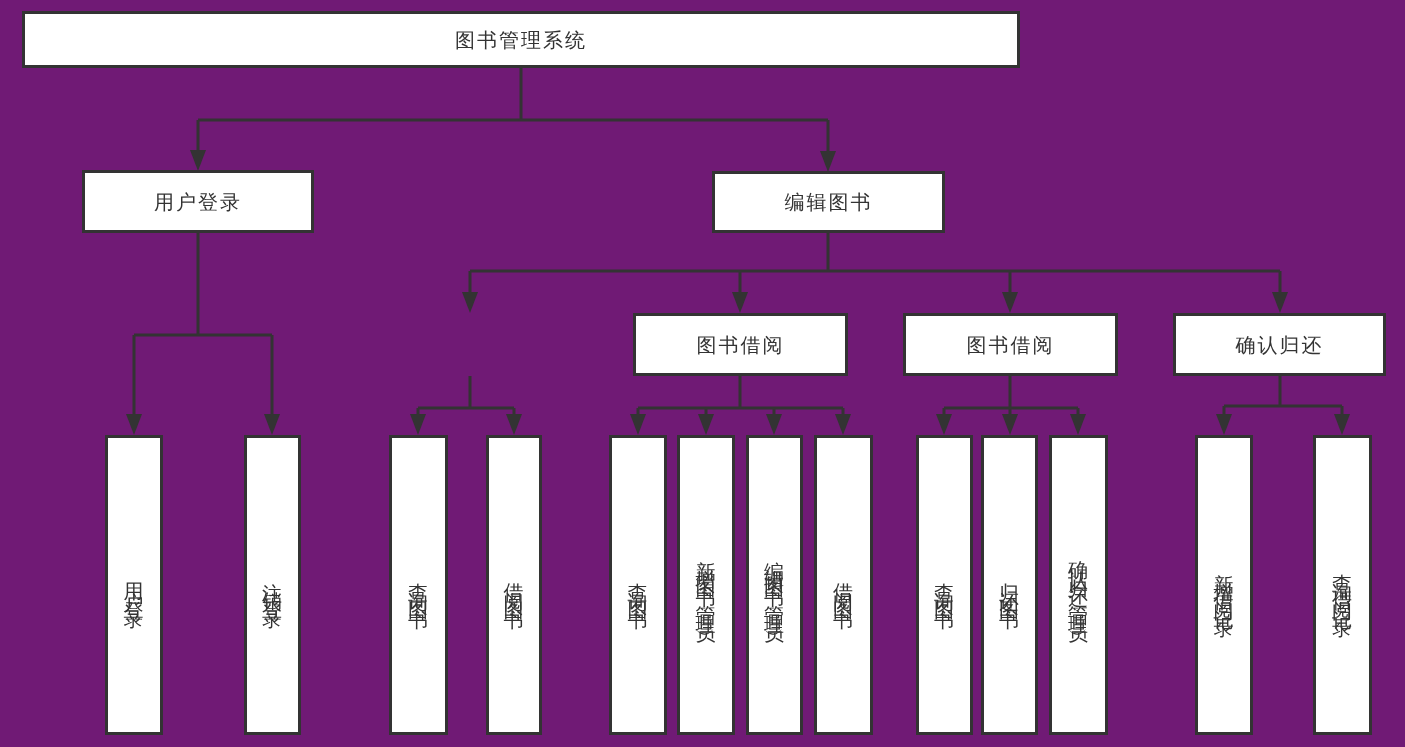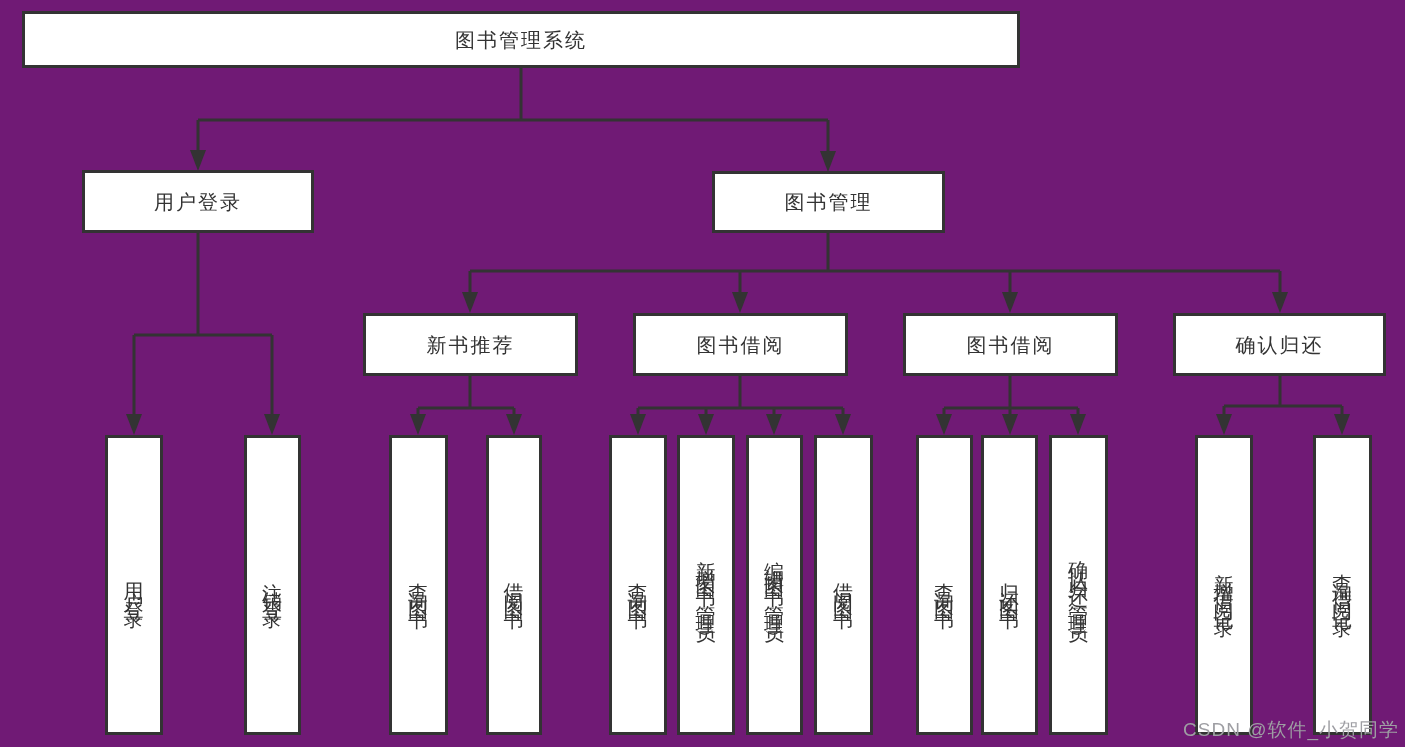--- a/index.html
+++ b/index.html
@@ -65,23 +65,22 @@
       <polygon points="1002,414 1018,414 1010,435"></polygon>
       <polygon points="1070,414 1086,414 1078,435"></polygon>
       <polygon points="1216,414 1232,414 1224,435"></polygon>
       <polygon points="1334,414 1350,414 1342,435"></polygon>
     </g>
   </svg>
 
   <div class="node node-h" style="left:22px;top:11px;width:998px;height:57px;">图书管理系统</div>
 
   <div class="node node-h" style="left:82px;top:170px;width:232px;height:63px;">用户登录</div>
-  <div class="node node-h" style="left:712px;top:171px;width:233px;height:62px;">图书管理</div>
+  <div class="node node-h" style="left:712px;top:171px;width:233px;height:62px;">编辑图书</div>
 
-  <div class="node node-h" style="left:363px;top:313px;width:215px;height:63px;">新书推荐</div>
   <div class="node node-h" style="left:633px;top:313px;width:215px;height:63px;">图书借阅</div>
   <div class="node node-h" style="left:903px;top:313px;width:215px;height:63px;">图书借阅</div>
   <div class="node node-h" style="left:1173px;top:313px;width:213px;height:63px;">确认归还</div>
 
   <div class="node node-v" style="left:105px;top:435px;width:58px;height:300px;">
     <span>用户登录</span>
     </div>
   <div class="node node-v" style="left:244px;top:435px;width:57px;height:300px;">
     <span>注销登录</span>
     </div>
@@ -116,15 +115,14 @@
     <span>确认归还（管理员）</span>
     </div>
 
   <div class="node node-v" style="left:1195px;top:435px;width:58px;height:300px;">
     <span>新增借阅记录</span>
     </div>
   <div class="node node-v" style="left:1313px;top:435px;width:59px;height:300px;">
     <span>查询借阅记录</span>
     </div>
 
-  <div class="watermark">CSDN @软件_小贺同学</div>
 
 </div>
 
 </body></html>

